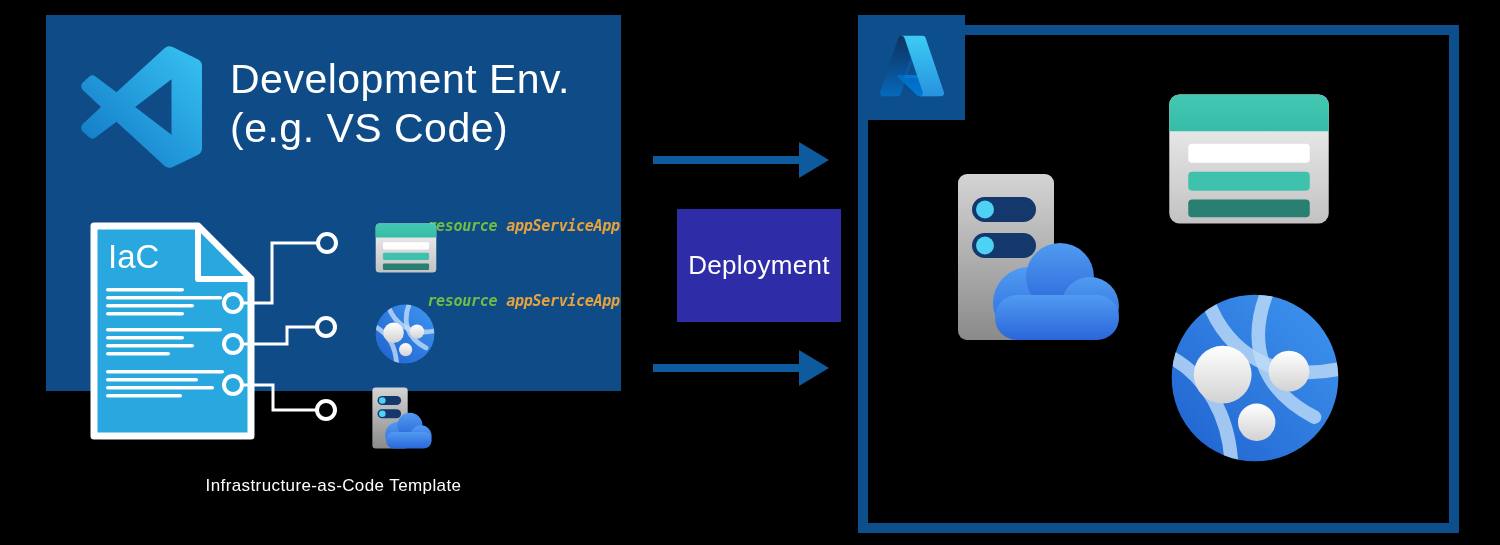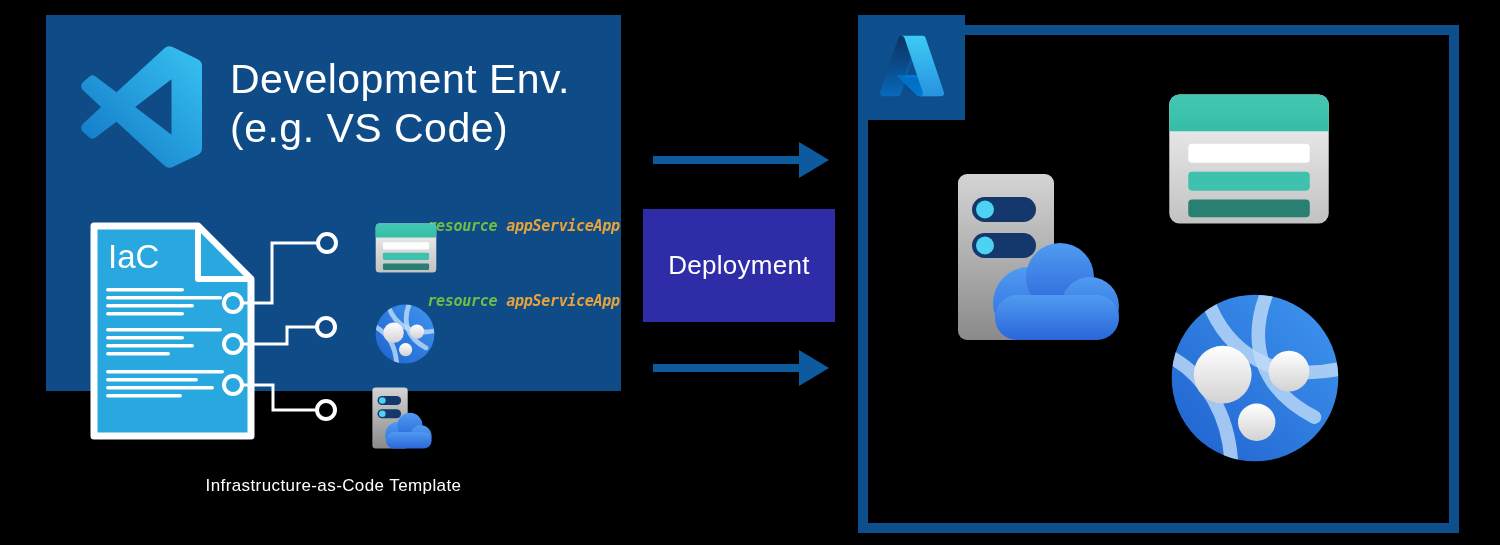--- a/index.html
+++ b/index.html
@@ -16,21 +16,21 @@
                  font-style:italic;font-weight:700;font-size:15px;letter-spacing:-.3px;white-space:pre;}
   .kw{color:#71BE44;} .rname{color:#E7A33C;margin-left:9px;}
   .res-icon{position:absolute;}
   #panel-caption{position:absolute;left:0;top:461px;width:575px;text-align:center;color:#fff;
                  font-size:17px;font-weight:400;letter-spacing:.4px;}
 
   
   .flow-arrow{position:absolute;width:176px;height:36px;}
   #arrow-top{left:653px;top:142px;}
   #arrow-bottom{left:653px;top:350px;}
-  #deploy-box{position:absolute;left:643px;top:209px;width:192px;height:113px;background:#2F2CA8;
+  #deploy-box{position:absolute;left:677px;top:209px;width:164px;height:113px;background:#2F2CA8;
               display:flex;align-items:center;justify-content:center;}
   #deploy-box span{color:#fff;font-size:26px;font-weight:400;letter-spacing:.3px;}
 
   
   #azure-panel{position:absolute;left:858px;top:25px;width:601px;height:508px;
                border:10px solid #0D4E8C;box-sizing:border-box;}
   #azure-badge{position:absolute;left:-10px;top:-20px;width:107px;height:105px;background:#0D4E8C;}
   #azure-badge svg{position:absolute;left:19px;top:15px;}
   .cloud-icon{position:absolute;}
   #vm-icon{left:89px;top:138px;}

